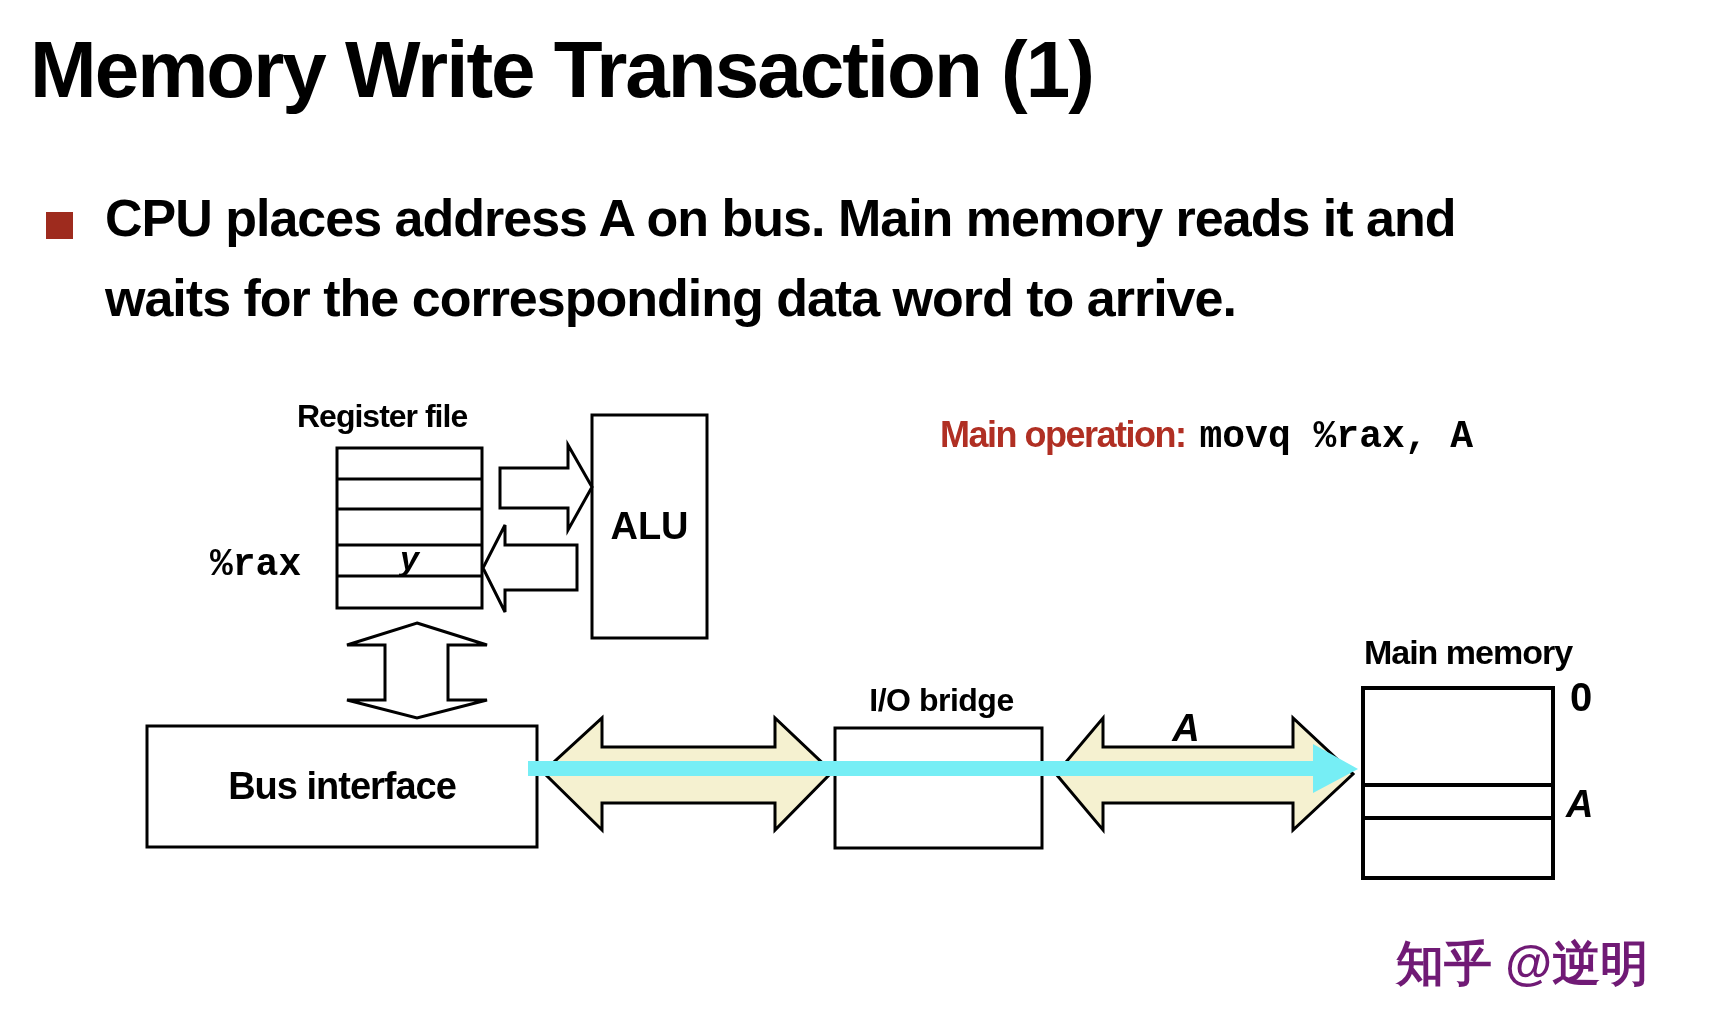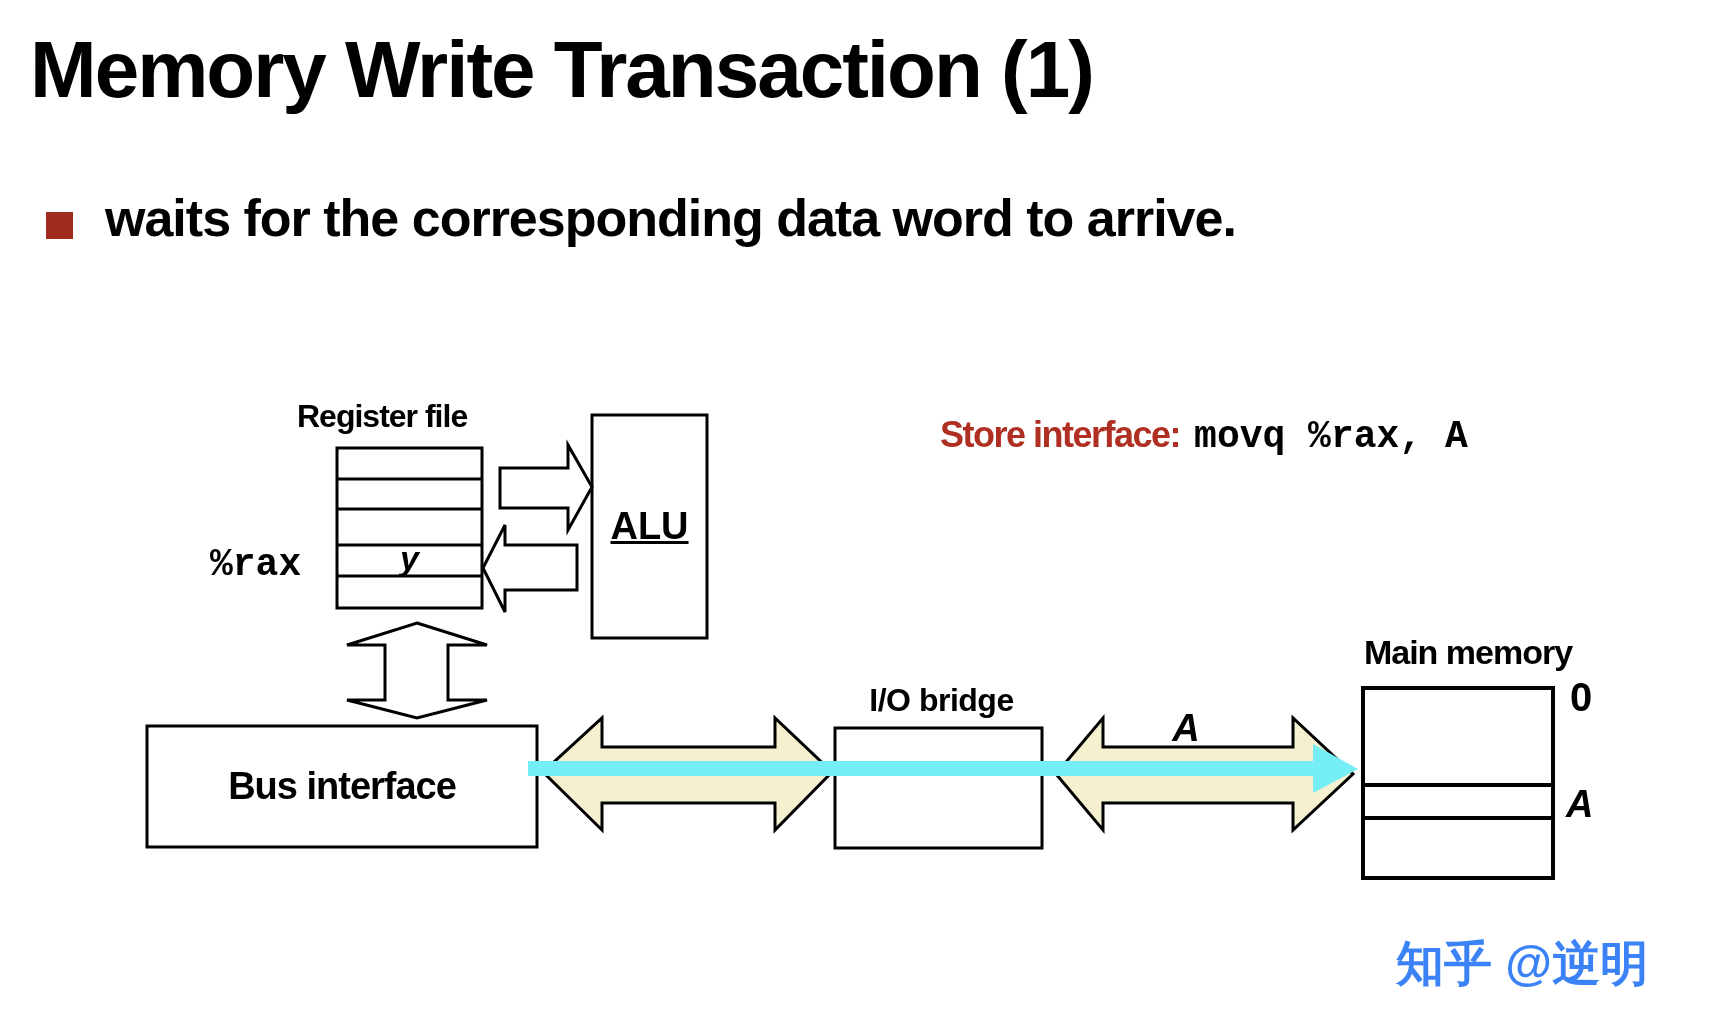--- a/index.html
+++ b/index.html
@@ -34,45 +34,46 @@
     font-family:"Liberation Mono","DejaVu Sans Mono",monospace;
     font-size:38px;font-weight:bold;margin-left:14px;letter-spacing:0;margin-top:9px;
   }
   
   #diagram{left:0;top:0;width:1720px;height:1032px;}
   
   .dlabel{font-weight:bold;white-space:nowrap;}
   #register-file-label{left:297px;top:398px;width:200px;text-align:left;font-size:32px;letter-spacing:-1px;}
   #rax-label{left:210px;top:543px;font-size:38px;font-family:Liberation Mono, monospace;}
   #reg-value-y{left:337px;top:539px;width:145px;text-align:center;font-size:34px;font-style:italic;}
-  #alu-label{left:592px;top:415px;width:115px;height:223px;display:flex;align-items:center;justify-content:center;font-size:38px;text-decoration:underline;}
+  #alu-label{left:592px;top:415px;width:115px;height:223px;display:flex;align-items:center;justify-content:center;font-size:38px;}
   #bus-interface-label{left:147px;top:726px;width:390px;height:121px;display:flex;align-items:center;justify-content:center;font-size:38px;letter-spacing:-1px;}
   #io-bridge-label{left:838px;top:682px;width:207px;text-align:center;font-size:32px;letter-spacing:-0.5px;}
   #bus-a-label{left:1136px;top:707px;width:100px;text-align:center;font-size:38px;font-style:italic;}
   #main-memory-label{left:1348px;top:633px;width:240px;text-align:center;font-size:34px;letter-spacing:-1px;}
   #mem-addr-0{left:1570px;top:675px;font-size:40px;}
   #mem-addr-a{left:1566px;top:783px;font-size:38px;font-style:italic;}
   
   #watermark{
-    left:1396px;top:932px;font-size:48px;color:#3b82f6;font-weight:bold;
+    left:1396px;top:932px;font-size:48px;color:#701a75;font-weight:bold;
     white-space:nowrap;
   }
 </style>
 </head>
 <body>
 
 <h1 id="title" class="abs" style="margin:0;">Memory Write Transaction (1)</h1>
 
 <span id="bullet-marker" class="abs"></span>
 <div id="bullet-text" class="abs">
+  <div>CPU places address A on bus. Main memory reads it and</div>
   <div>waits for the corresponding data word to arrive.</div>
 </div>
 
 <div id="storeop" class="abs">
-  <span class="lbl">Store interface:</span><span class="code">movq %rax, A</span>
+  <span class="lbl">Main operation:</span><span class="code">movq %rax, A</span>
 </div>
 
 <svg id="diagram" class="abs" viewBox="0 0 1720 1032" xmlns="http://www.w3.org/2000/svg">
 
   <rect x="337" y="448" width="145" height="160" fill="#ffffff" stroke="#000" stroke-width="3"></rect>
   <line x1="337" y1="479" x2="482" y2="479" stroke="#000" stroke-width="3"></line>
   <line x1="337" y1="509" x2="482" y2="509" stroke="#000" stroke-width="3"></line>
   <line x1="337" y1="545" x2="482" y2="545" stroke="#000" stroke-width="3"></line>
   <line x1="337" y1="576" x2="482" y2="576" stroke="#000" stroke-width="3"></line>
 

